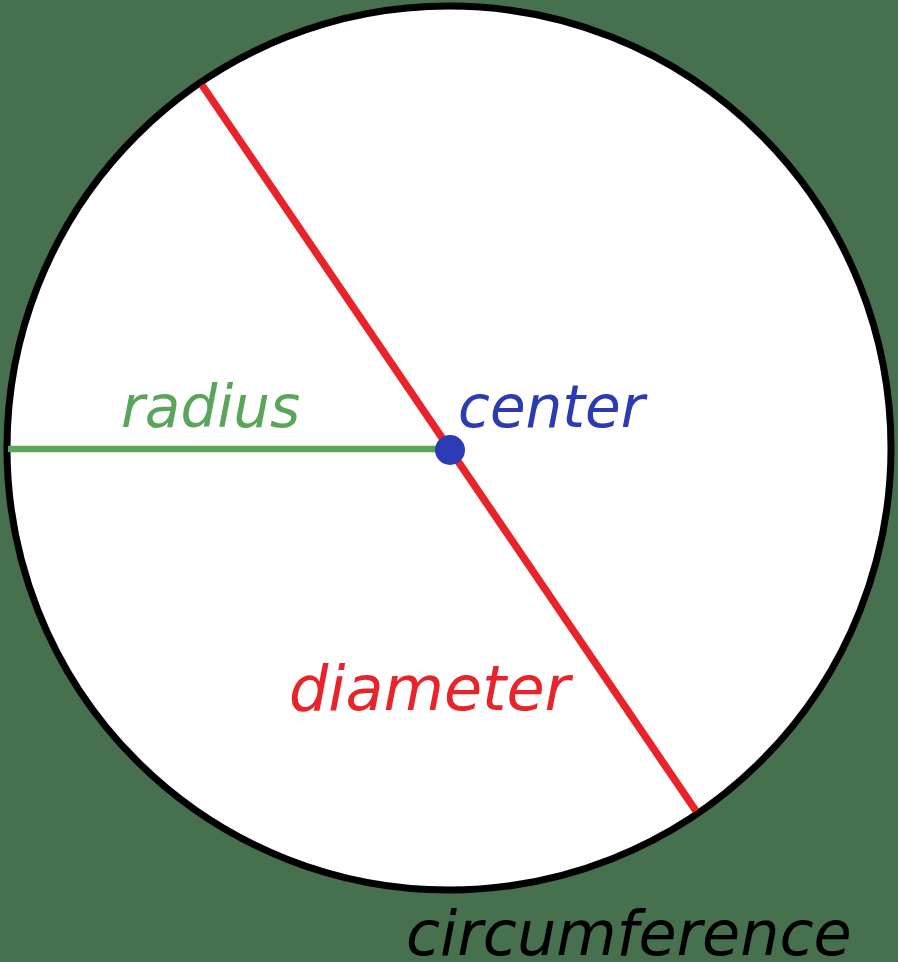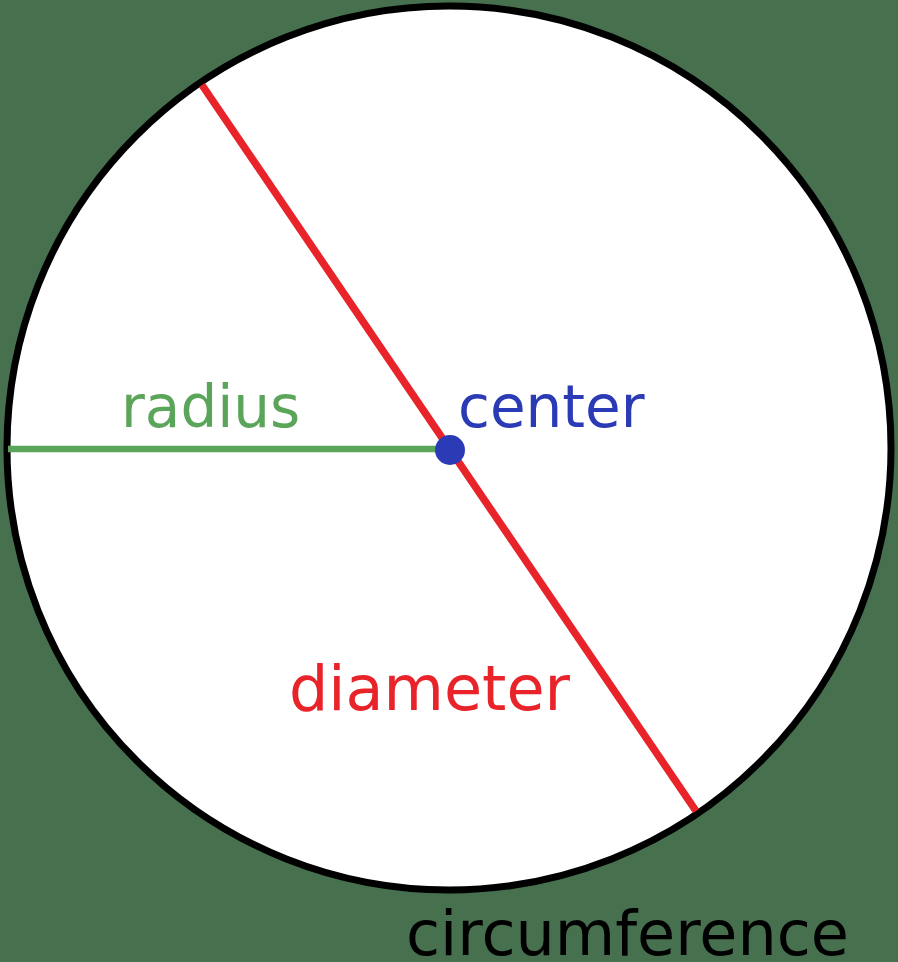--- a/index.html
+++ b/index.html
@@ -8,20 +8,21 @@
     width: 898px;
     height: 962px;
     background: #47704F; 
     overflow: hidden;
     font-family: "DejaVu Sans", sans-serif;
   }
   .stage {
     position: relative;
     width: 898px;
     height: 962px;
+    font-style: italic;
   }
   svg { display: block; }
   .lbl {
     font-family: "DejaVu Sans", sans-serif;
     font-weight: 400;
   }
   .f58 { font-size: 58px; }
   .f62 { font-size: 62px; }
 </style>
 </head>

